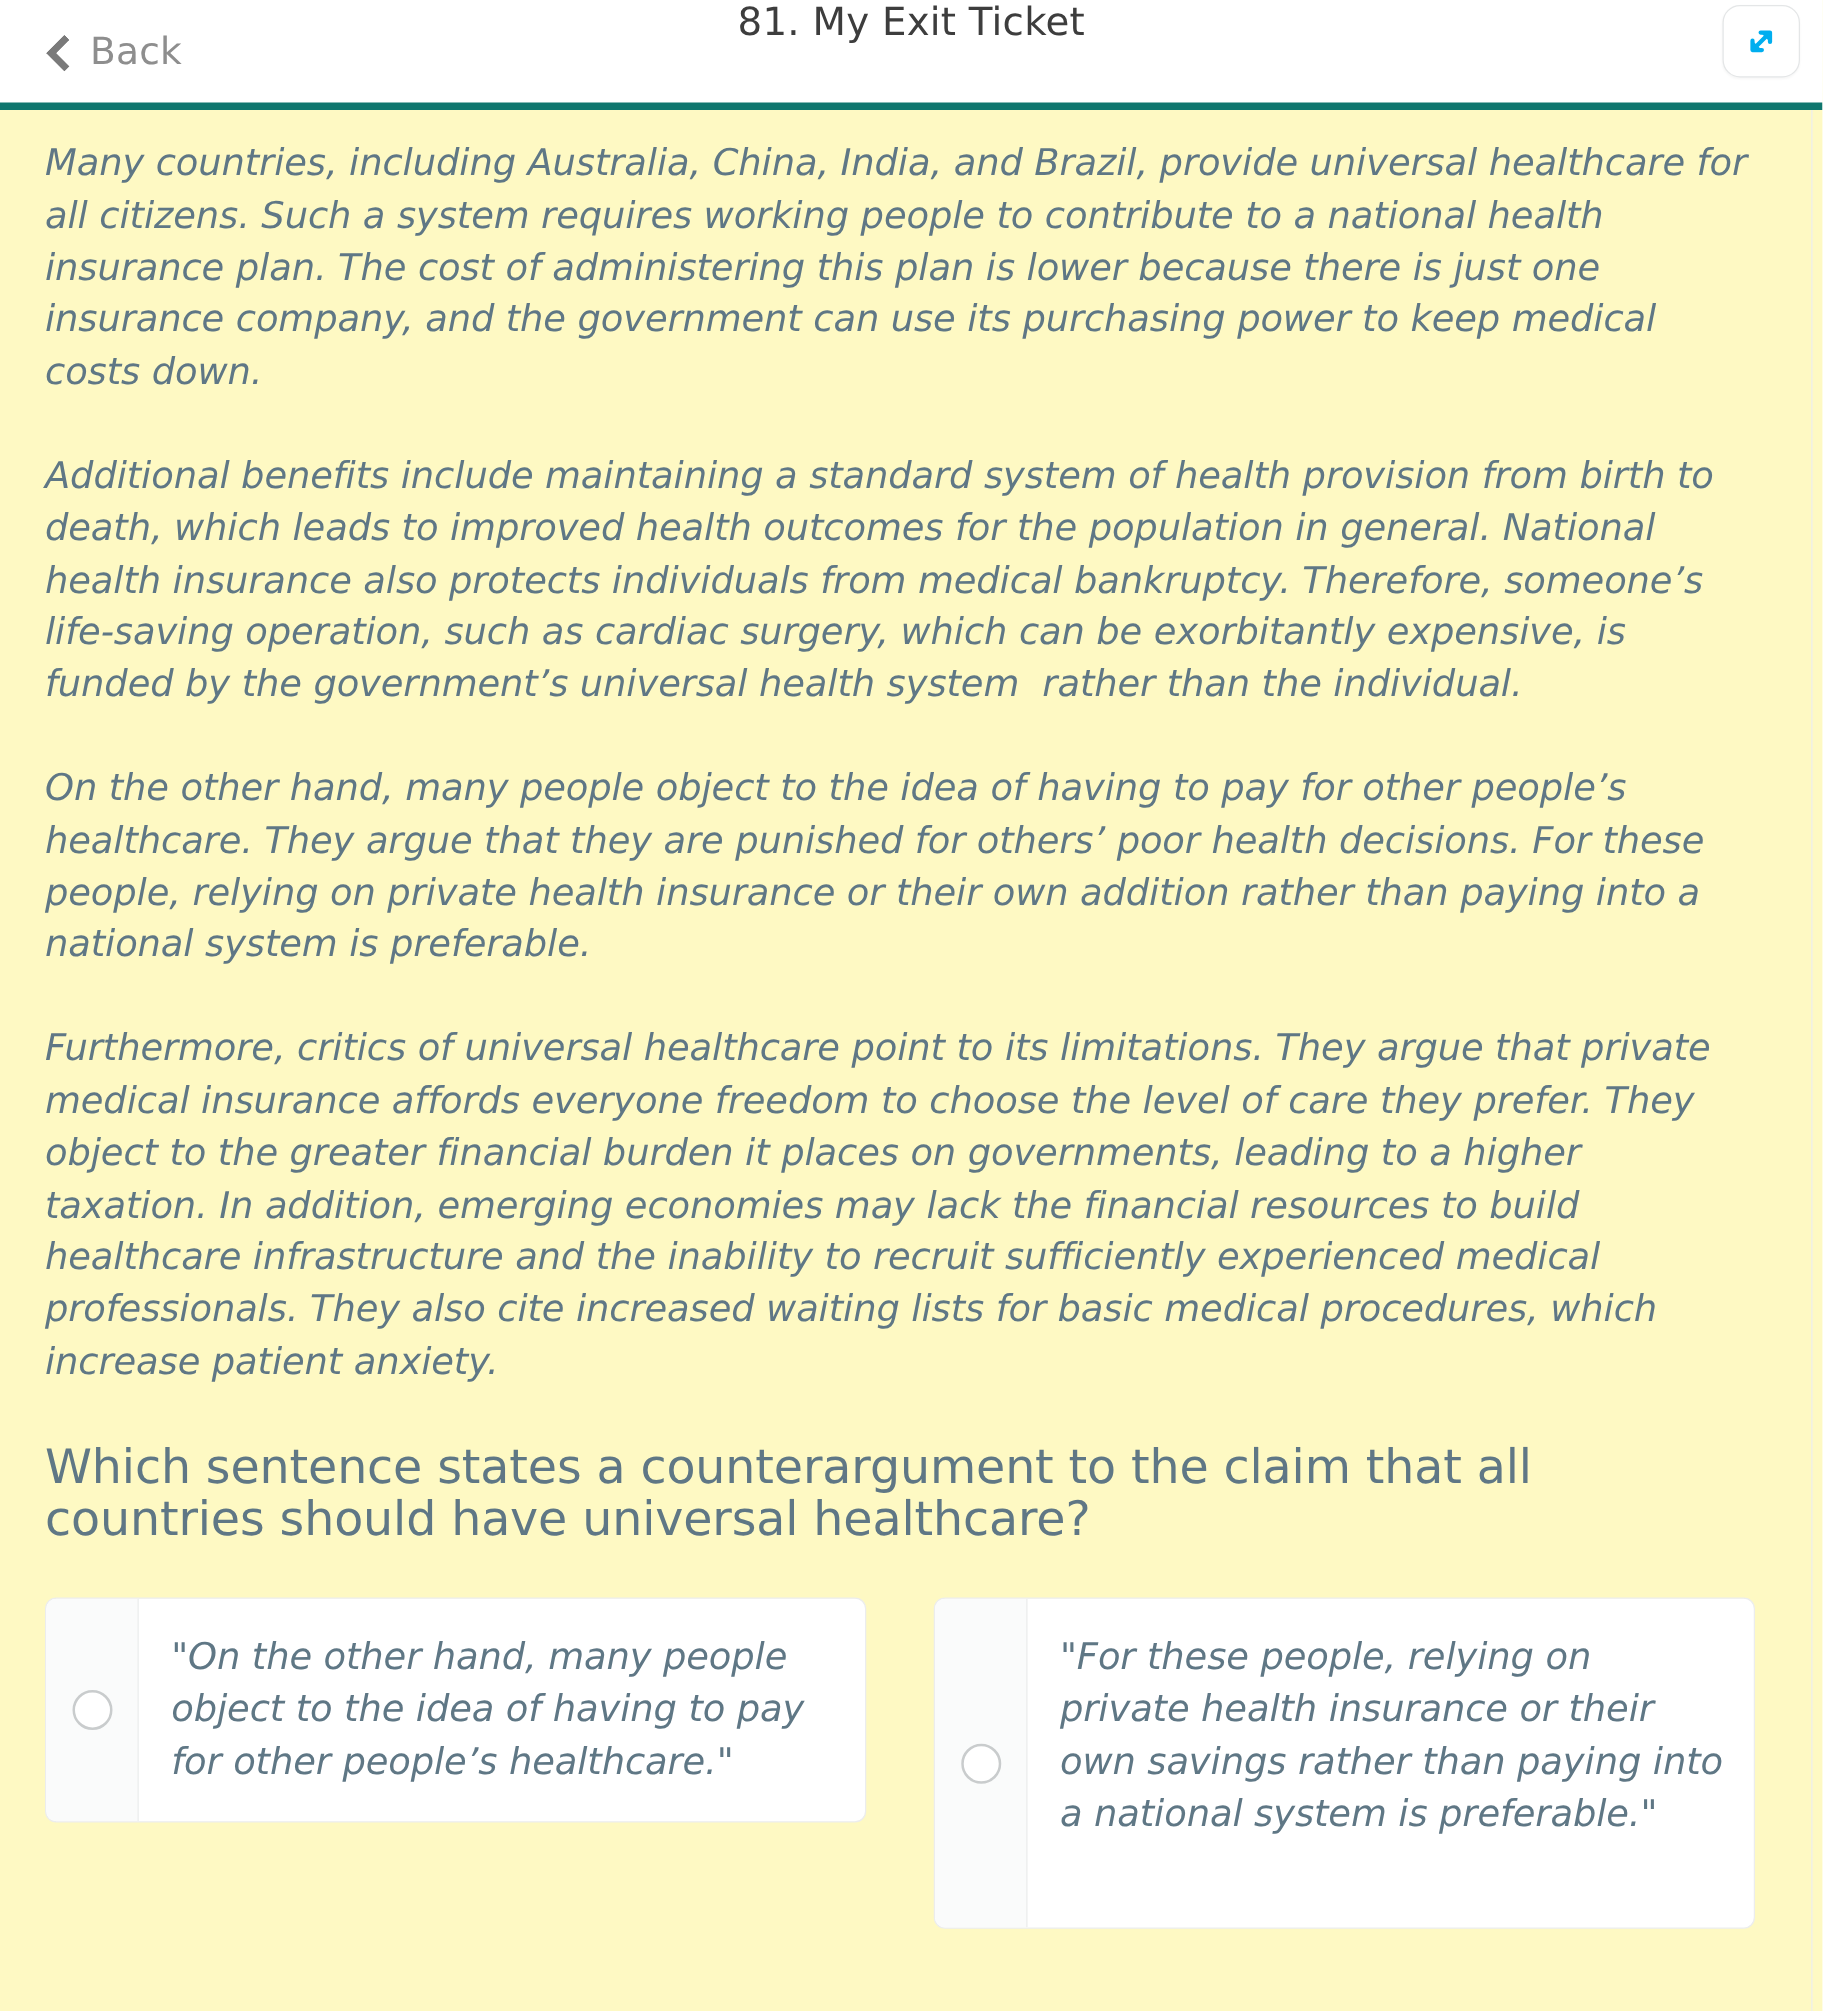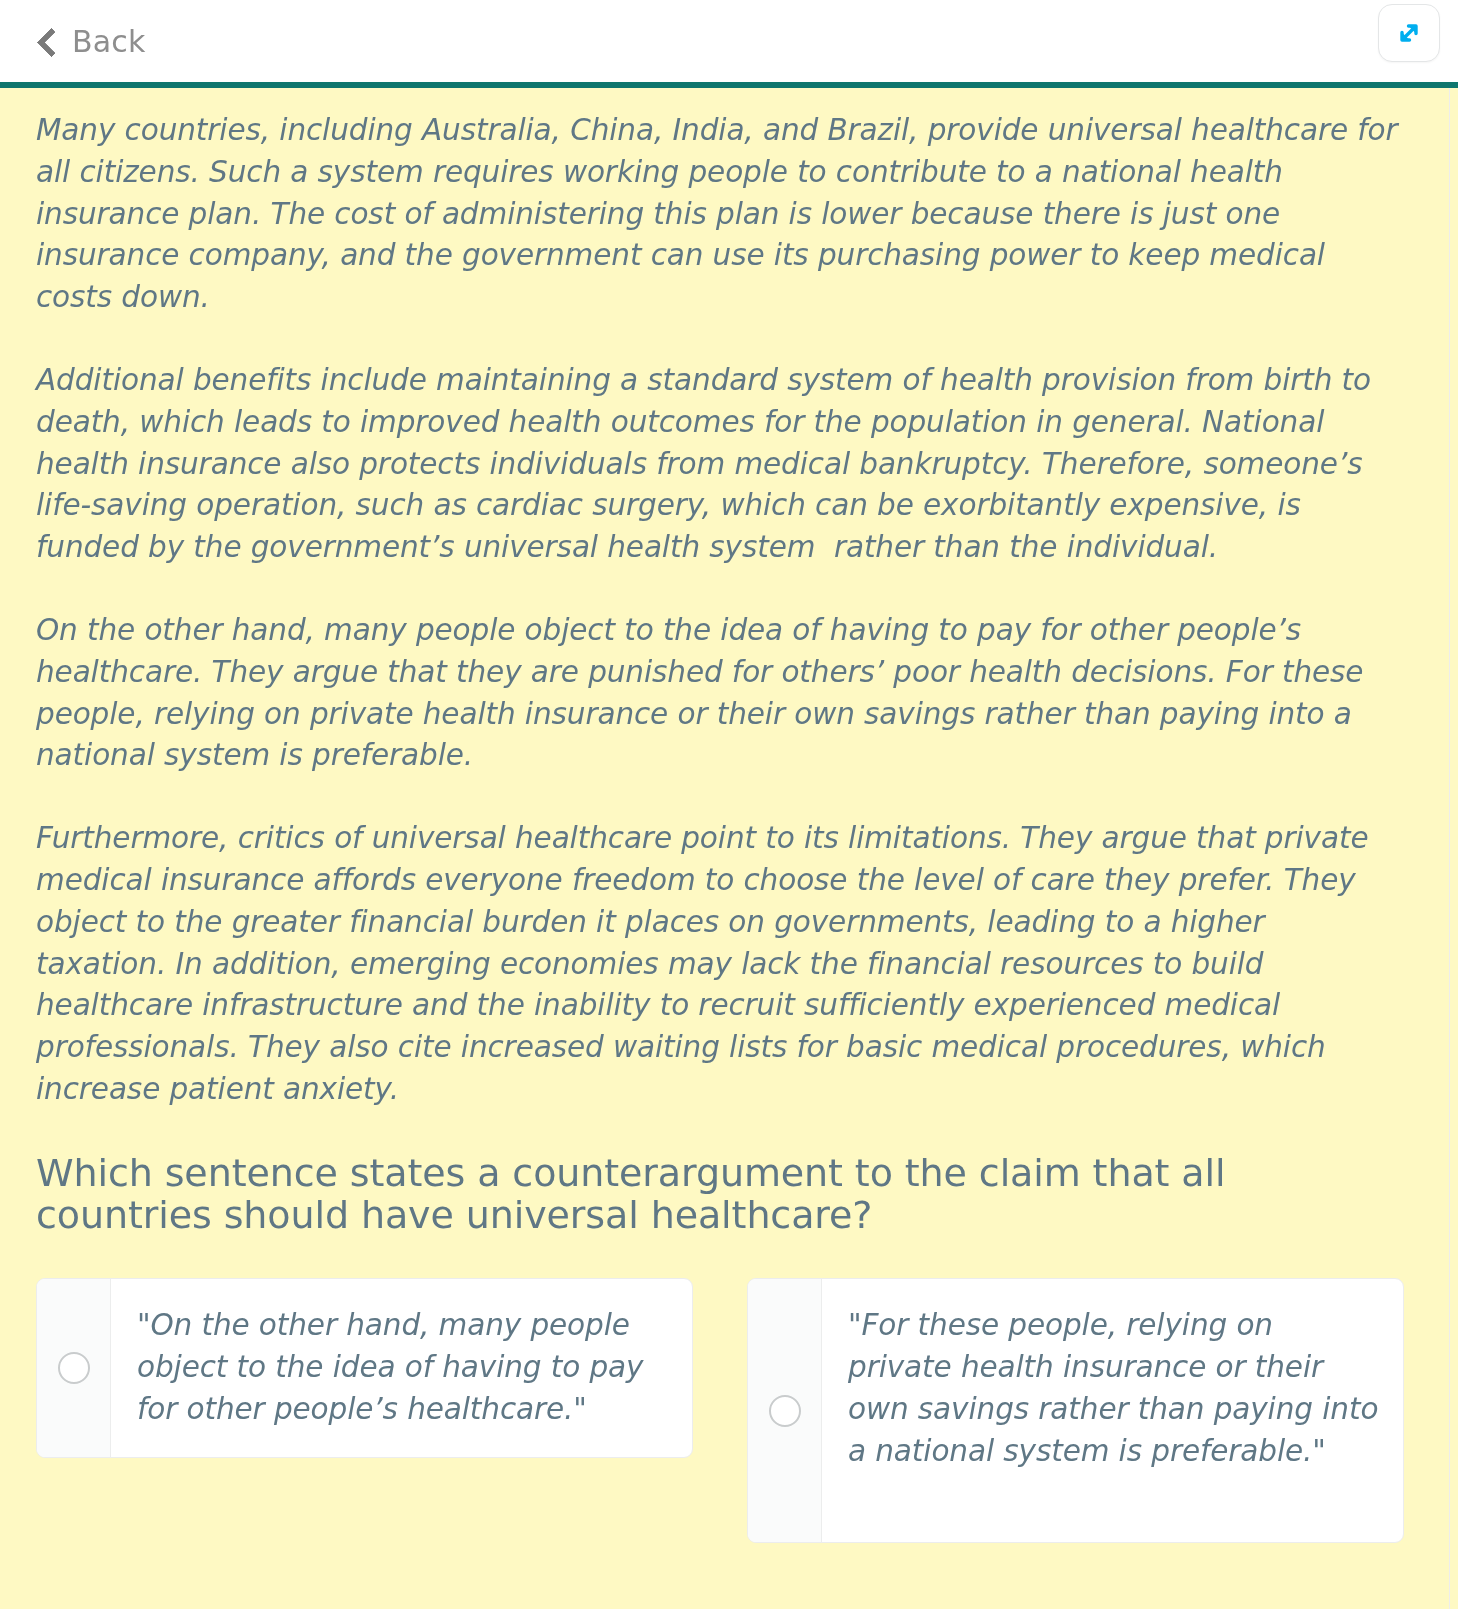--- a/index.html
+++ b/index.html
@@ -175,41 +175,42 @@
 </head>
 <body>
 
 <div id="app-header">
 
   <div id="back-button">
     <span class="chev"></span>
     <span id="back-label">Back</span>
   </div>
 
+  <div id="page-title">81. My Exit Ticket</div>
 
   <div id="expand-button">
     <svg width="32" height="32" viewBox="0 0 32 32">
       <g stroke="#00aeef" stroke-width="3.4" stroke-linecap="round" stroke-linejoin="round" fill="none">
         <line x1="10" y1="22" x2="22" y2="10"></line>
         <polyline points="15.5,9 23,9 23,16.5" fill="#00aeef" stroke="#00aeef"></polyline>
         <polyline points="16.5,23 9,23 9,15.5" fill="#00aeef" stroke="#00aeef"></polyline>
       </g>
     </svg>
   </div>
 
 </div>
 
 <div id="content-area">
 
   <div id="scroll-divider"></div>
 
   <div id="passage-block">
     <p class="passage-para">Many countries, including Australia, China, India, and Brazil, provide universal healthcare for all citizens. Such a system requires working people to contribute to a national health insurance plan. The cost of administering this plan is lower because there is just one insurance company, and the government can use its purchasing power to keep medical costs down.</p>
     <p class="passage-para">Additional benefits include maintaining a standard system of health provision from birth to death, which leads to improved health outcomes for the population in general. National health insurance also protects individuals from medical bankruptcy. Therefore, someone’s life-saving operation, such as cardiac surgery, which can be exorbitantly expensive, is funded by the government’s universal health system  rather than the individual.</p>
-    <p class="passage-para">On the other hand, many people object to the idea of having to pay for other people’s healthcare. They argue that they are punished for others’ poor health decisions. For these people, relying on private health insurance or their own savings rather than paying into a national system is preferable.</p>
+    <p class="passage-para">On the other hand, many people object to the idea of having to pay for other people’s healthcare. They argue that they are punished for others’ poor health decisions. For these people, relying on private health insurance or their own addition rather than paying into a national system is preferable.</p>
     <p class="passage-para">Furthermore, critics of universal healthcare point to its limitations. They argue that private medical insurance affords everyone freedom to choose the level of care they prefer. They object to the greater financial burden it places on governments, leading to a higher taxation. In addition, emerging economies may lack the financial resources to build healthcare infrastructure and the inability to recruit sufficiently experienced medical professionals. They also cite increased waiting lists for basic medical procedures, which increase patient anxiety.</p>
 
     <p id="question-text">Which sentence states a counterargument to the claim that all countries should have universal healthcare?</p>
   </div>
 
   <div id="options-grid">
 
     <div class="option-cell row-1">
       <div class="option-card">
         <div class="radio-col">

